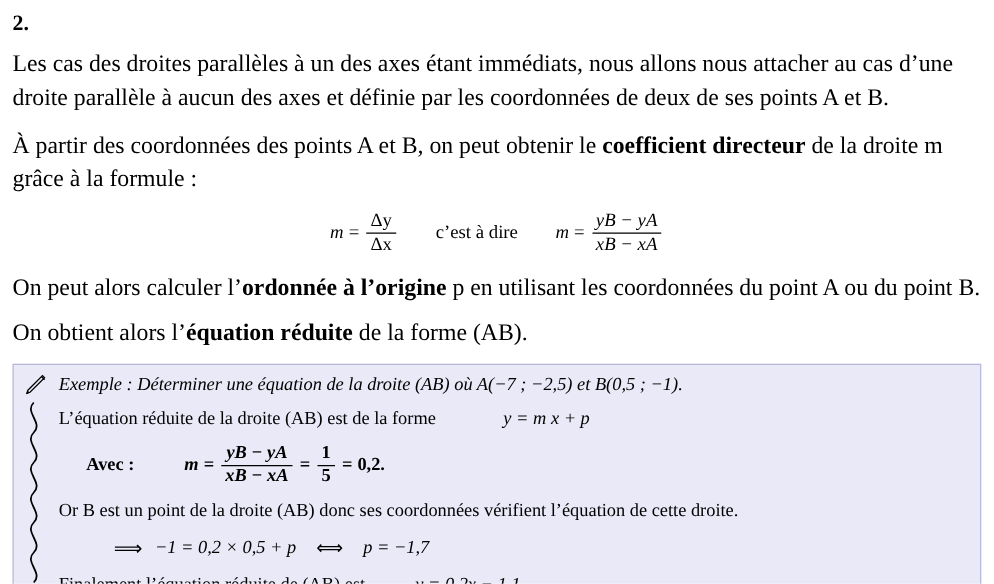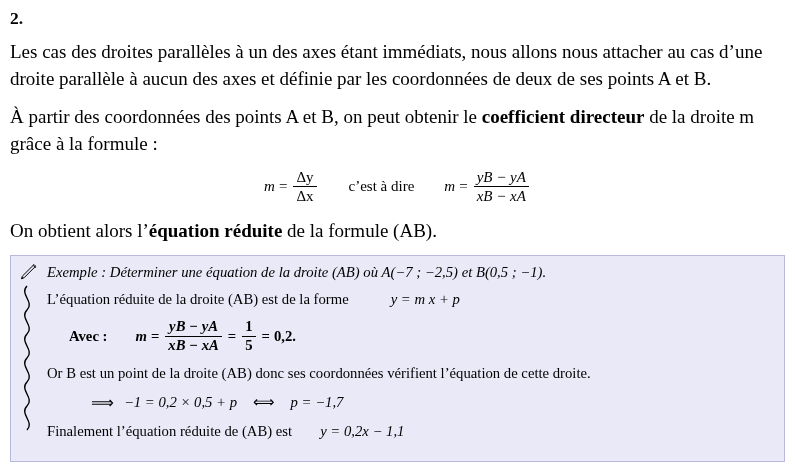--- a/index.html
+++ b/index.html
@@ -101,21 +101,21 @@
     font-size: 14.7px;
     margin: 0 0 10px 2px;
   }
   .ex-line {
     font-size: 14.7px;
     margin: 0 0 11px 2px;
     display: flex;
     align-items: center;
     flex-wrap: wrap;
   }
-  .ex-line .lead { margin-right: 8px; }
+  .ex-line .lead { margin-right: 20px; }
   .gap-lg { margin-left: 34px; }
   .gap-md { margin-left: 20px; }
   .indent1 { padding-left: 22px; font-weight: bold; }
   .indent2 { padding-left: 44px; }
   .arrow { font-size: 16px; margin-right: 10px; }
   .dbl-arrow { margin: 0 16px; font-size: 15px; }
 </style>
 </head>
 <body>
 
@@ -147,23 +147,26 @@
       <i class="mathvar">m</i>
       <span>=</span>
       <span class="frac">
         <span class="top mathvar">yB − yA</span>
         <span class="bar"></span>
         <span class="bot mathvar">xB − xA</span>
       </span>
     </span>
   </div>
 
-
   <p class="body tight">
-    <span>On obtient alors l’</span><b class="bd">équation réduite</b><span> de la formule (AB).</span>
+    <span>On peut alors calculer l’</span><b class="bd">ordonnée à l’origine</b><span> p en utilisant les coordonnées du point A ou du point B.</span>
+  </p>
+
+  <p class="body tight">
+    <span>On obtient alors l’</span><b class="bd">équation réduite</b><span> de la forme (AB).</span>
   </p>
 
   <div class="example-box">
 
     <svg class="squiggle" viewBox="0 0 20 180" preserveAspectRatio="none">
       <path d="M10 24 C2 32,18 40,10 48 C2 56,18 64,10 72 C2 80,18 88,10 96 C2 104,18 112,10 120 C2 128,18 136,10 144 C2 152,18 160,10 168" fill="none" stroke="#000000" stroke-width="1.4"></path>
     </svg>
 
     <svg class="pencil" viewBox="0 0 24 24">
       <path d="M3 20 L6 19 L20 5 L18 3 L4 17 Z" fill="none" stroke="#000" stroke-width="1.2"></path>

